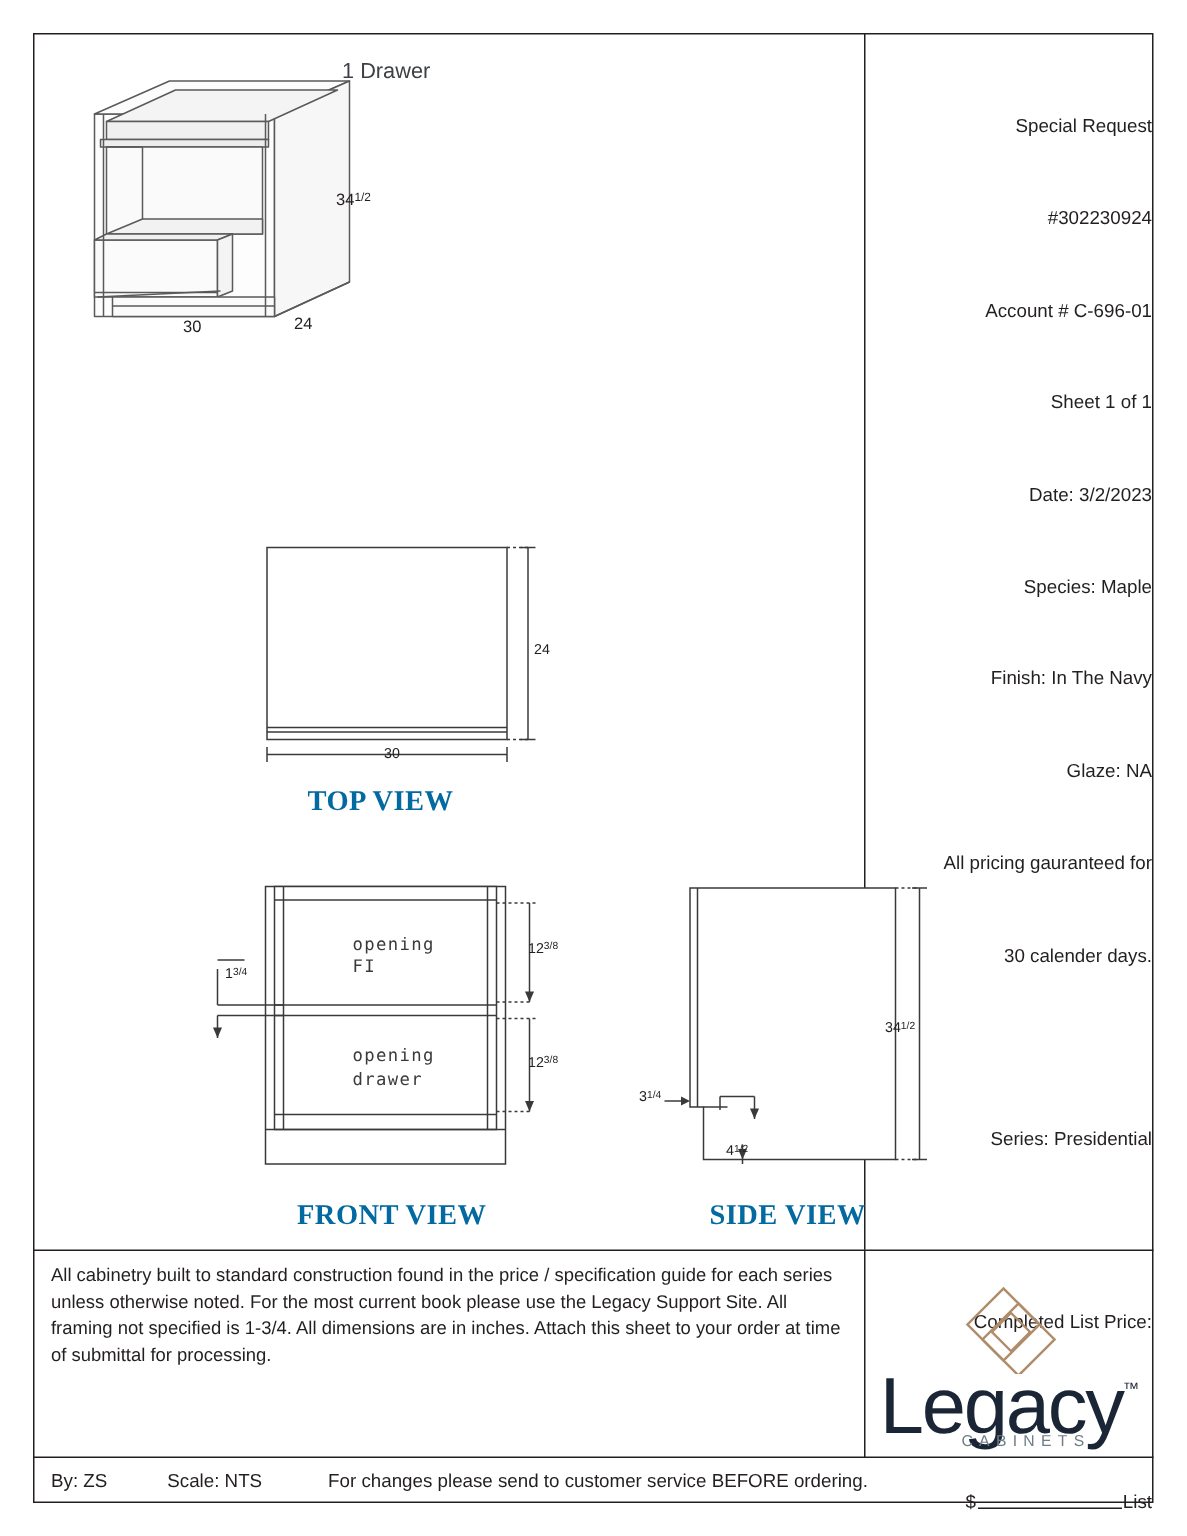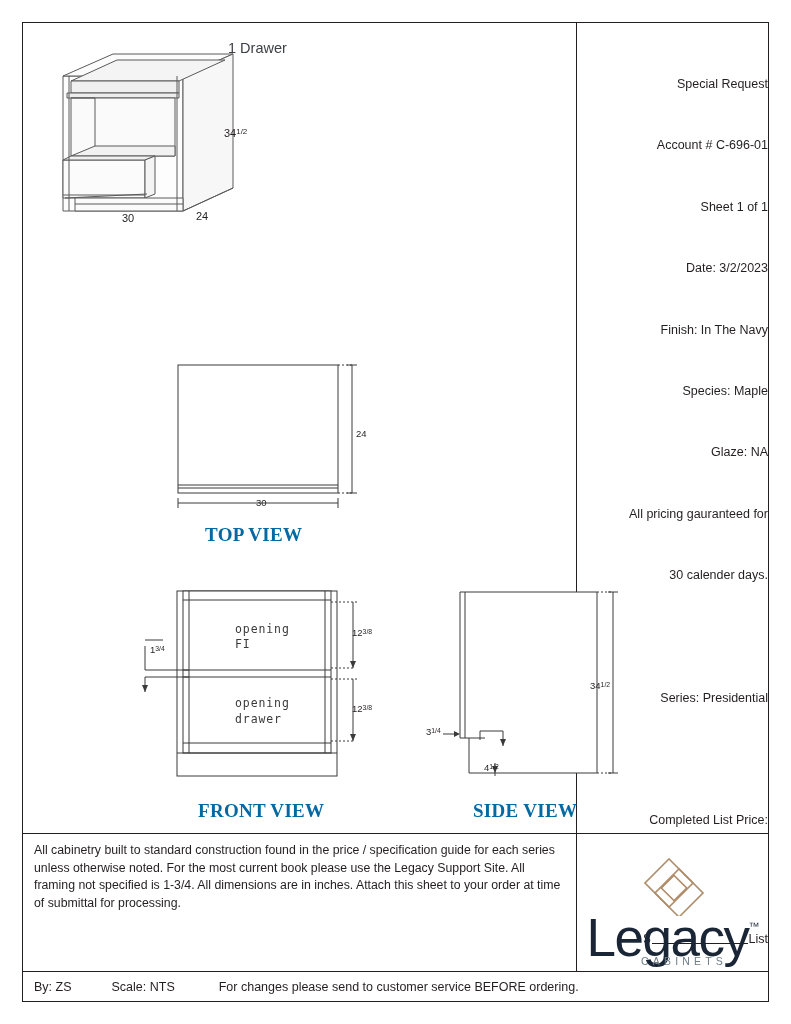--- a/index.html
+++ b/index.html
@@ -185,25 +185,26 @@
   }
 </style>
 </head>
 <body>
 
 <div class="page-border"></div>
 <div class="vert-divider"></div>
 
 <div class="spec-block">
   <div>Special Request</div>
+  <div>#302230924</div>
   <div>Account # C-696-01</div>
   <div>Sheet 1 of 1</div>
   <div>Date: 3/2/2023</div>
+  <div>Species: Maple</div>
   <div>Finish: In The Navy</div>
-  <div>Species: Maple</div>
   <div>Glaze: NA</div>
   <div>All pricing gauranteed for</div>
   <div>30 calender days.</div>
   <div class="spec-gap"></div>
   <div>Series: Presidential</div>
   <div class="spec-gap"></div>
   <div>Completed List Price:</div>
   <div class="spec-gap-sm"></div>
   <div>
     <span>$</span><span class="price-line"></span><span>List</span>

